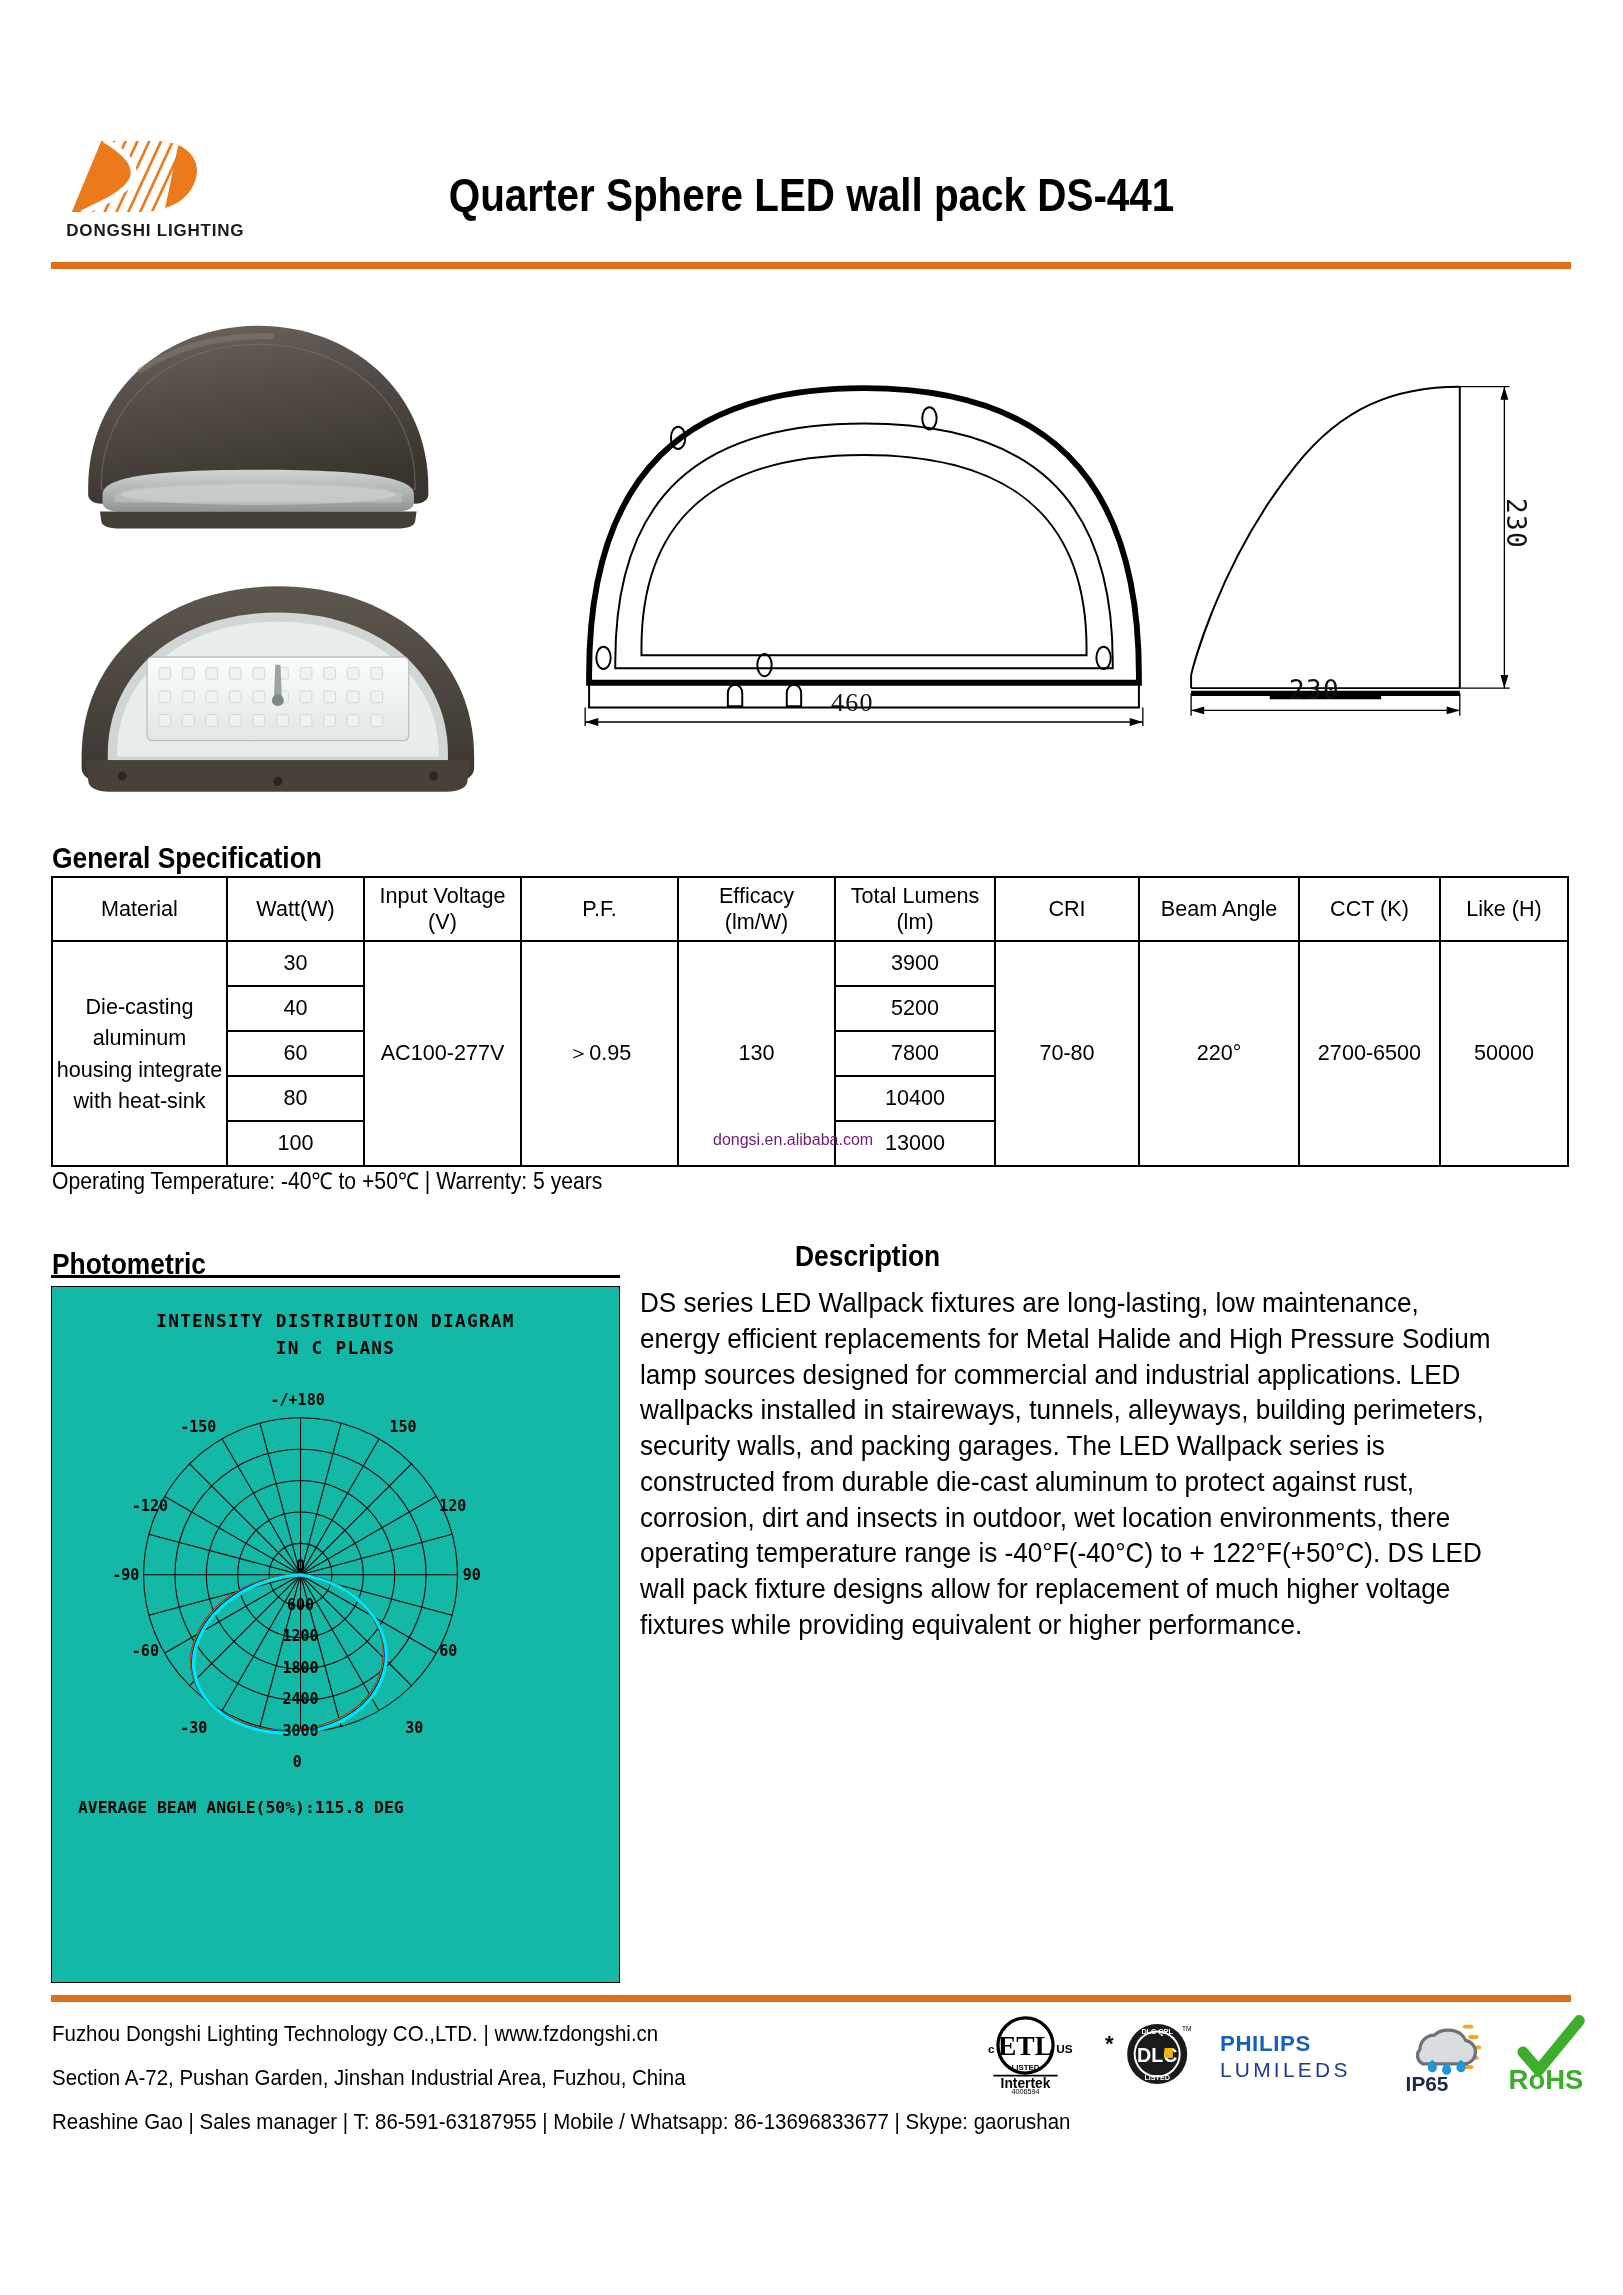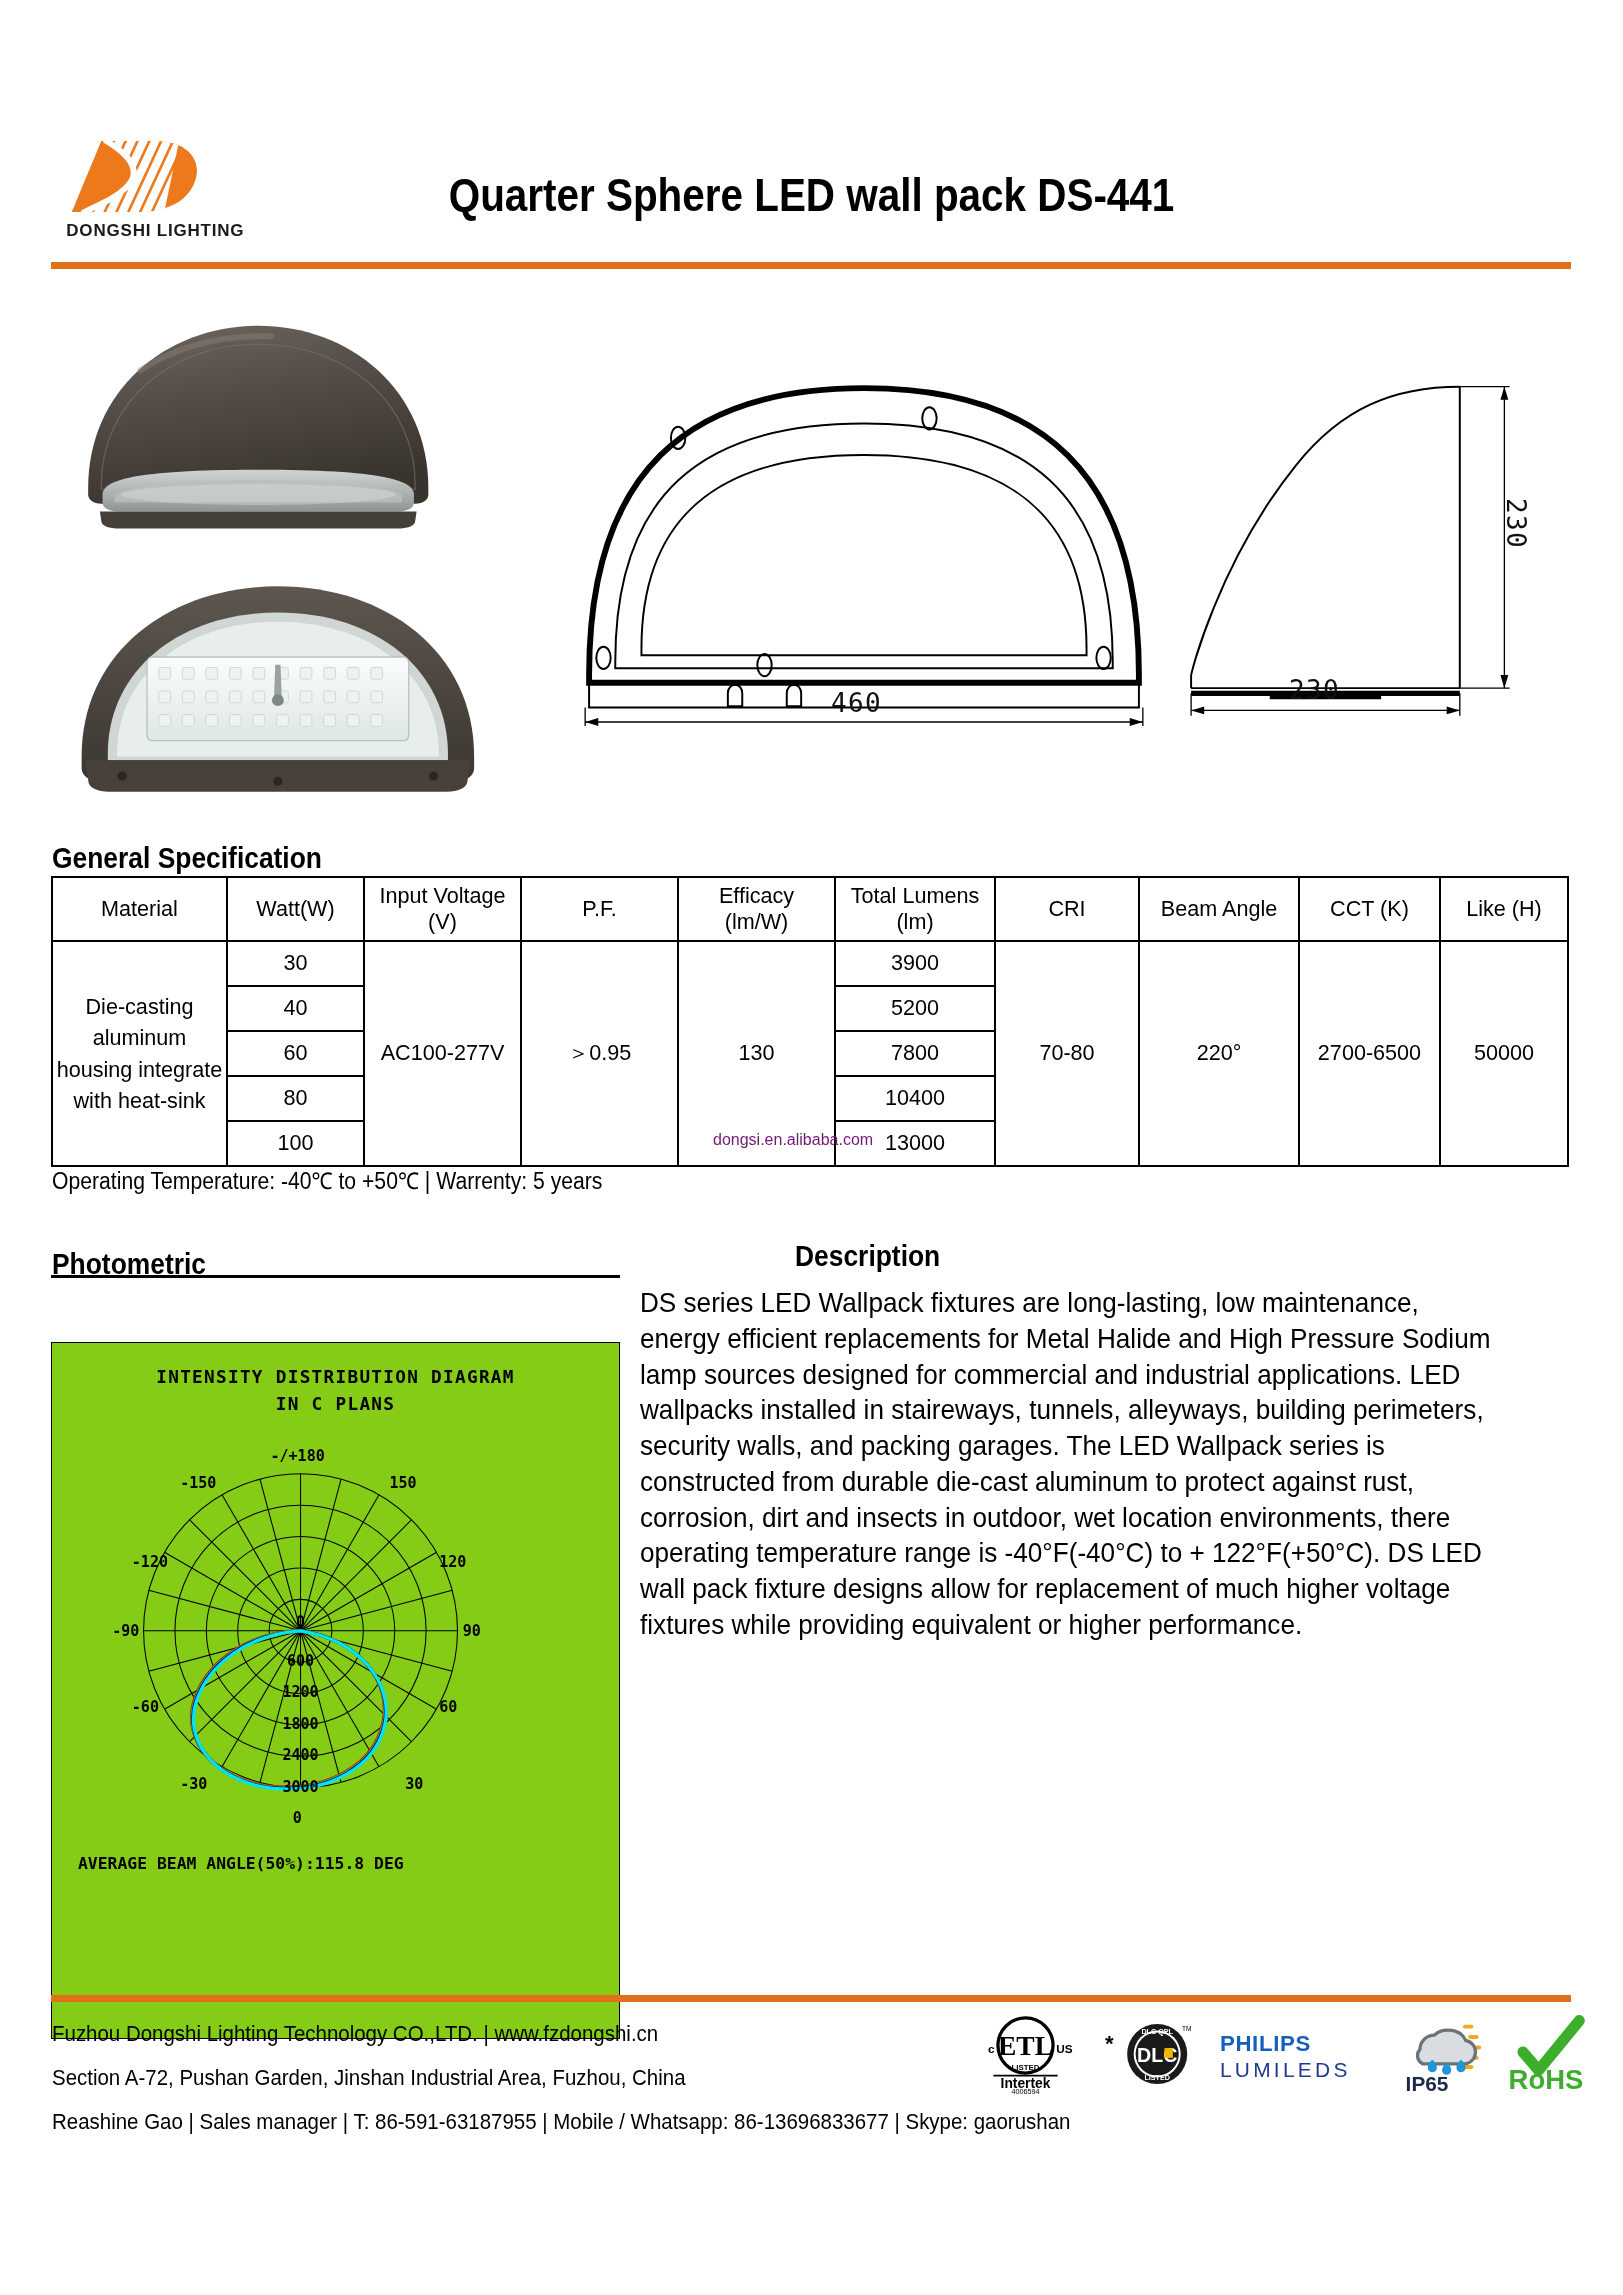--- a/index.html
+++ b/index.html
@@ -77,22 +77,22 @@
     white-space:nowrap;
   }
   .watermark {
     position:absolute; color:#701a75; font-size:16px;
     font-family:Liberation Sans, sans-serif;
     pointer-events:none;
   }
 
   
   .photo-panel {
-    position:absolute; left:51px; top:1342px; width:569px; height:697px;
-    border:1.3px solid #000; background:#84cc16;
+    position:absolute; left:51px; top:1286px; width:569px; height:697px;
+    border:1.3px solid #000; background:#14b8a6;
   }
   .polar-title {
     position:absolute; width:100%; text-align:center;
     font-family:"DejaVu Sans Mono", monospace;
     font-size:17.7px; font-weight:bold; letter-spacing:1.3px; line-height:1.5;
   }
   .legend {
     position:absolute; font-family:"DejaVu Sans Mono", monospace;
     font-size:15.7px; font-weight:bold; white-space:nowrap;
   }
@@ -264,21 +264,21 @@
         <path d="M322,498 a11,13 0 1 1 22,0 l0,20 l-22,0 Z"></path>
       </g>
       <g fill="none" stroke="#000" stroke-width="2">
         <line x1="14" y1="520" x2="14" y2="548"></line>
         <line x1="866" y1="520" x2="866" y2="548"></line>
         <line x1="14" y1="542" x2="866" y2="542"></line>
       </g>
       <polygon points="14,542 34,536 34,548" fill="#000"></polygon>
       <polygon points="866,542 846,536 846,548" fill="#000"></polygon>
     </svg>
-    <div class="dim-label" style="left:255px; top:321px;">460</div>
+    <div class="dim-label" style="left:255px; top:321px;font-family:Liberation Serif, serif;">460</div>
   </div>
 
   <div class="drawing" style="left:1178px; top:367px; width:367px; height:367px;">
     <svg viewBox="0 0 560 560" width="367" height="367">
       <g fill="none" stroke="#000" stroke-width="3">
         <path d="M20,470 C20,470 60,300 180,150 C250,62 330,30 430,30"></path>
         <line x1="430" y1="30" x2="430" y2="490"></line>
         <line x1="20" y1="470" x2="20" y2="490"></line>
         <path d="M20,490 L430,490"></path>
         <path d="M20,498 L430,498" stroke-width="8"></path>

